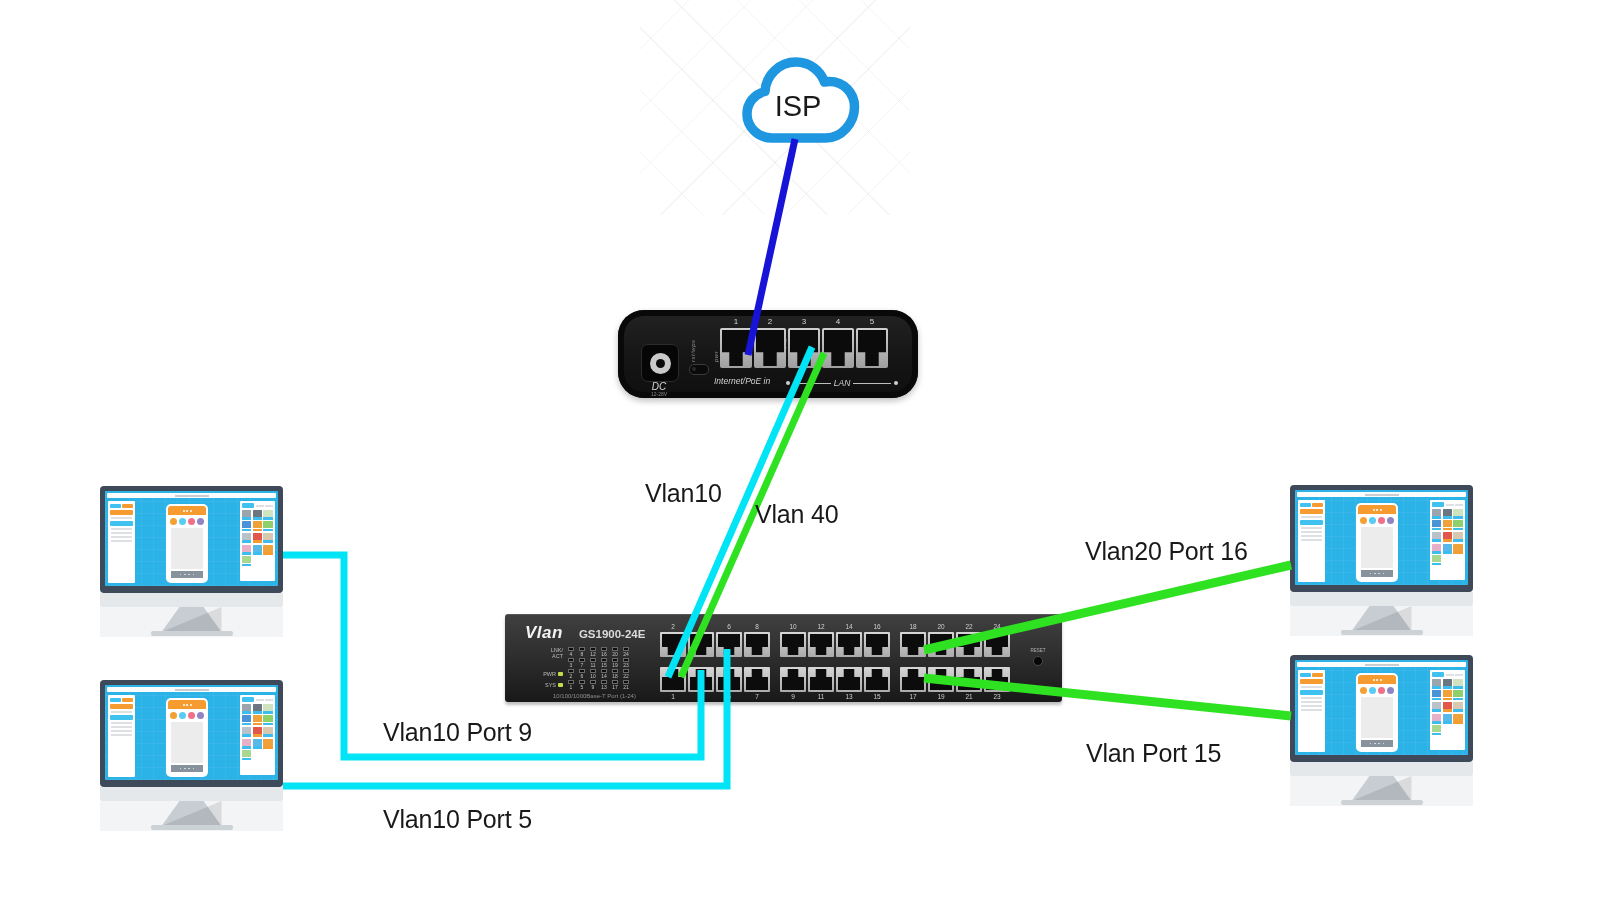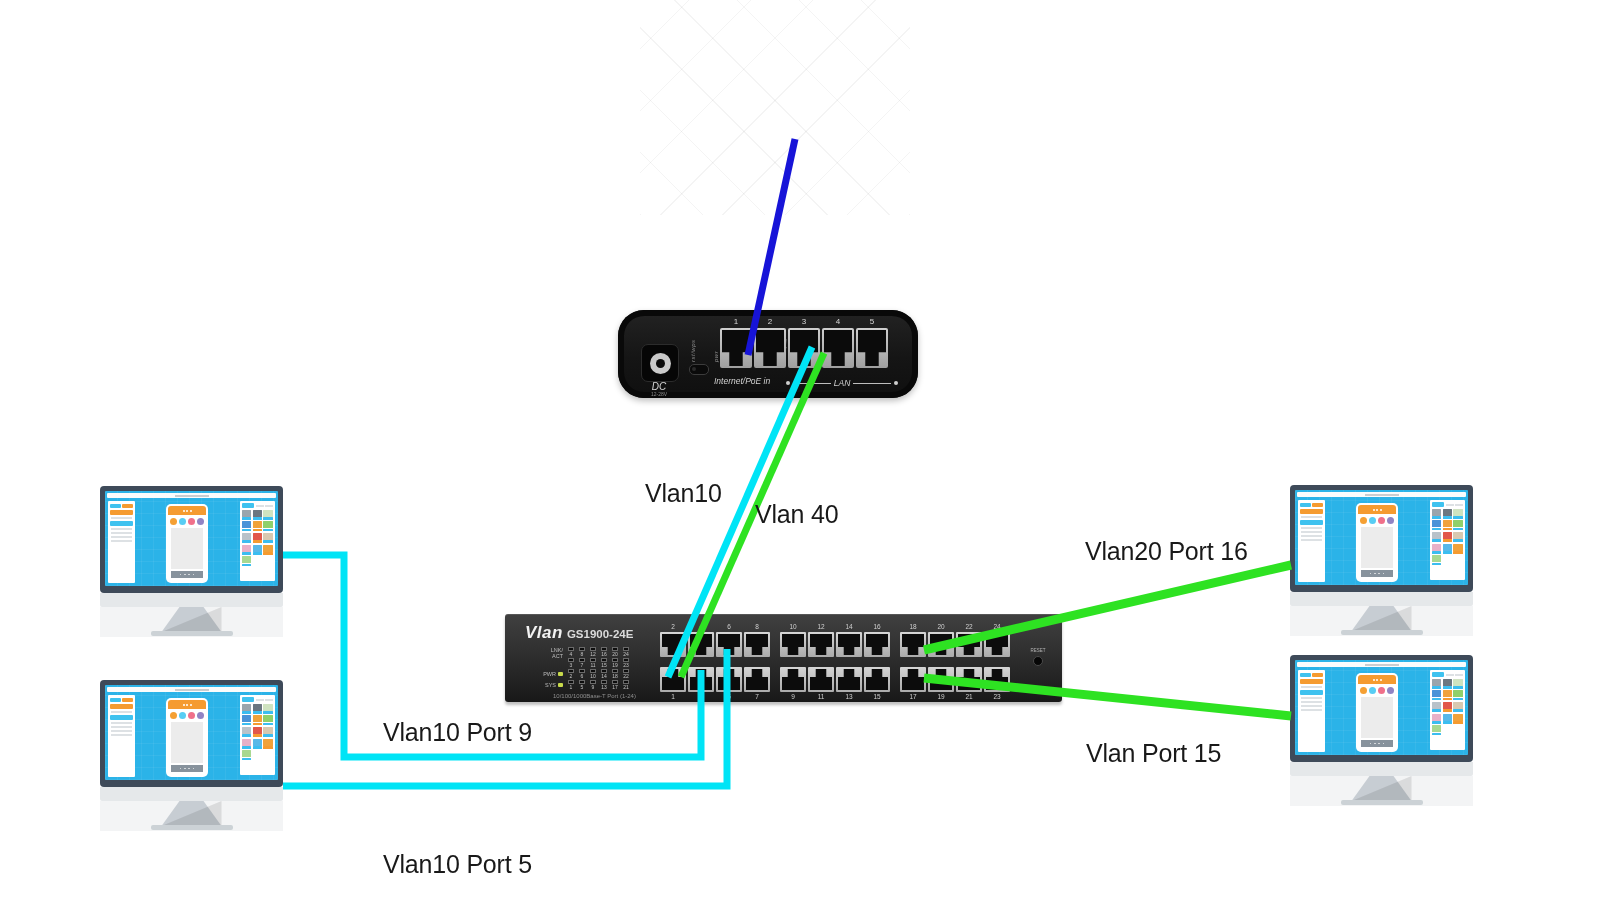--- a/index.html
+++ b/index.html
@@ -50,21 +50,21 @@
   .lan-ind .ln{flex:1;height:1px;background:#bdbdbd;}
   .e2e4{position:absolute;left:126px;top:26px;font-size:17px;letter-spacing:2px;
     color:rgba(255,255,255,.20);font-style:italic;}
 
   
   .switch{position:absolute;left:505px;top:614px;width:557px;height:88px;z-index:2;
     background:linear-gradient(180deg,#404040,#2b2b2b 55%,#181818);border-radius:3px;
     box-shadow:0 3px 3px rgba(0,0,0,.25), inset 0 1px 0 rgba(255,255,255,.12);}
   .brand{position:absolute;left:20px;top:9px;white-space:nowrap;}
   .brand .zy{font-size:17px;font-weight:900;font-style:italic;color:#f2f2f2;letter-spacing:.5px;}
-  .brand .model{font-size:11.5px;font-weight:700;color:#dcdcdc;margin-left:4px;}
+  .brand .model{font-size:11.5px;font-weight:700;color:#dcdcdc;margin-left:16px;}
   .led-area{position:absolute;left:31px;top:33px;display:flex;}
   .led-labels{width:30px;position:relative;font-size:5.5px;color:#bdbdbd;text-align:right;}
   .led-labels .lnkact{position:absolute;right:3px;top:0;line-height:1.1;}
   .ledrowlab{position:absolute;right:3px;display:flex;align-items:center;gap:2px;}
   .ledrowlab .glow{width:5px;height:3.5px;background:#c8da4b;border-radius:1px;display:inline-block;}
   .rl-pwr{top:24px;}
   .rl-sys{top:35px;}
   #led-grid{display:flex;flex-direction:column;gap:1px;}
   .ledrow{display:flex;gap:1px;}
   .ledcell{width:10px;display:flex;flex-direction:column;align-items:center;}
@@ -135,31 +135,37 @@
     background:rgba(0,0,0,.10);clip-path:polygon(0 100%,100% 0,100% 100%);}
   .foot{position:absolute;top:145px;left:50%;transform:translateX(-50%);width:82px;height:5px;
     background:#ccd2d6;border-radius:2px;}
 
   
   #wires{position:absolute;left:0;top:0;z-index:3;pointer-events:none;}
   .net-label{position:absolute;z-index:4;font-size:25px;color:#191919;white-space:nowrap;letter-spacing:-.2px;}
   .lbl-vlan10{left:645px;top:479px;}
   .lbl-vlan20{left:755px;top:500px;}
   .lbl-v10p3{left:383px;top:718px;}
-  .lbl-v10p5{left:383px;top:805px;margin-top:45px;}
+  .lbl-v10p5{left:383px;top:805px;}
   .lbl-v20p16{left:1085px;top:537px;}
   .lbl-vp15{left:1086px;top:739px;}
 </style>
 </head>
 <body>
 
 <div class="canvas">
 
   <div class="wm-grid"></div>
 
+  <div class="cloud">
+    <svg width="136" height="110" viewBox="0 0 136 110">
+      <path d="M42 92 C28 92 17 81 17 68 C17 57 24.5 48 35 45.5 C36 29 49.5 16 66 16 C79 16 90 24 94.5 36 C96 35.7 97.8 35.5 99.5 35.5 C113.5 35.5 124.5 46.8 124.5 60.8 C124.5 77.5 111.5 92 96 92 Z" fill="#ffffff" stroke="#1e96e0" stroke-width="9.5" stroke-linejoin="round"></path>
+    </svg>
+    <div class="isp">ISP</div>
+  </div>
 
   <div class="router">
     <div class="dcjack">
         <div class="dcring">
           <div class="dcpin"></div>
         </div>
       </div>
     <div class="dctxt"><span>DC</span><small>12-28V</small></div>
     <div class="rbtnpill"></div>
     <div class="vlab v-rst">rst/wps</div>

